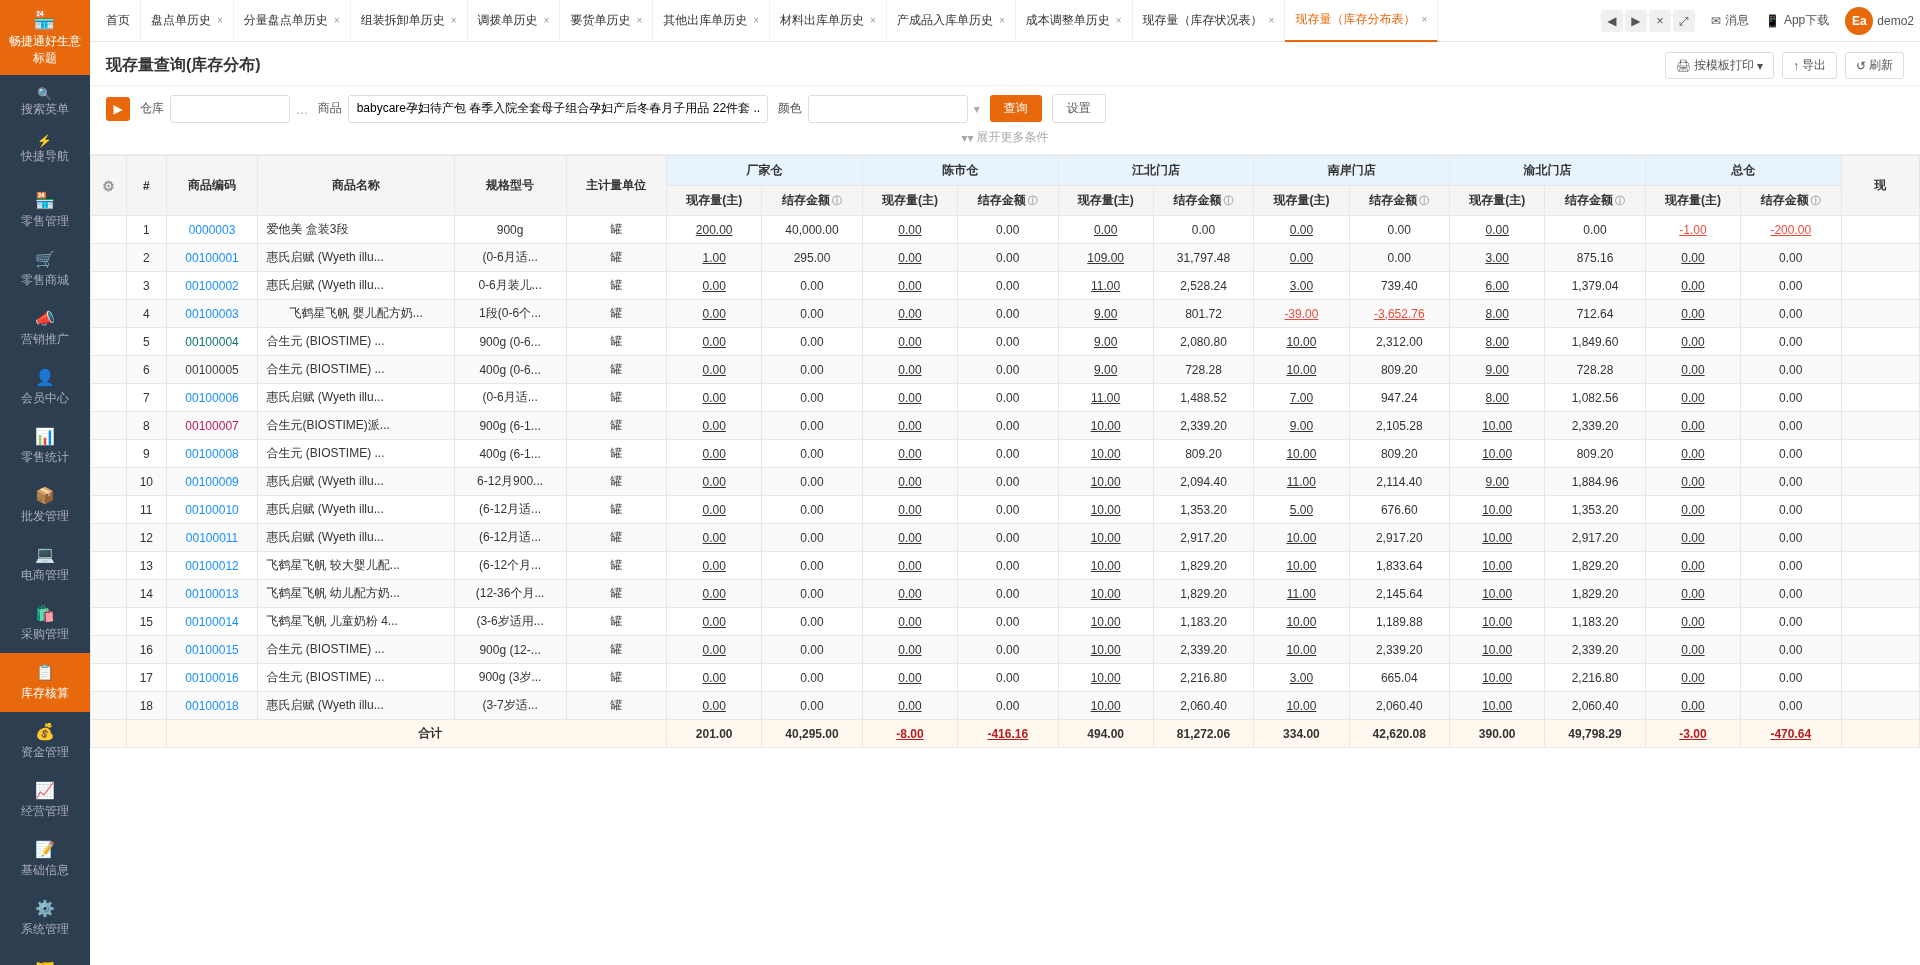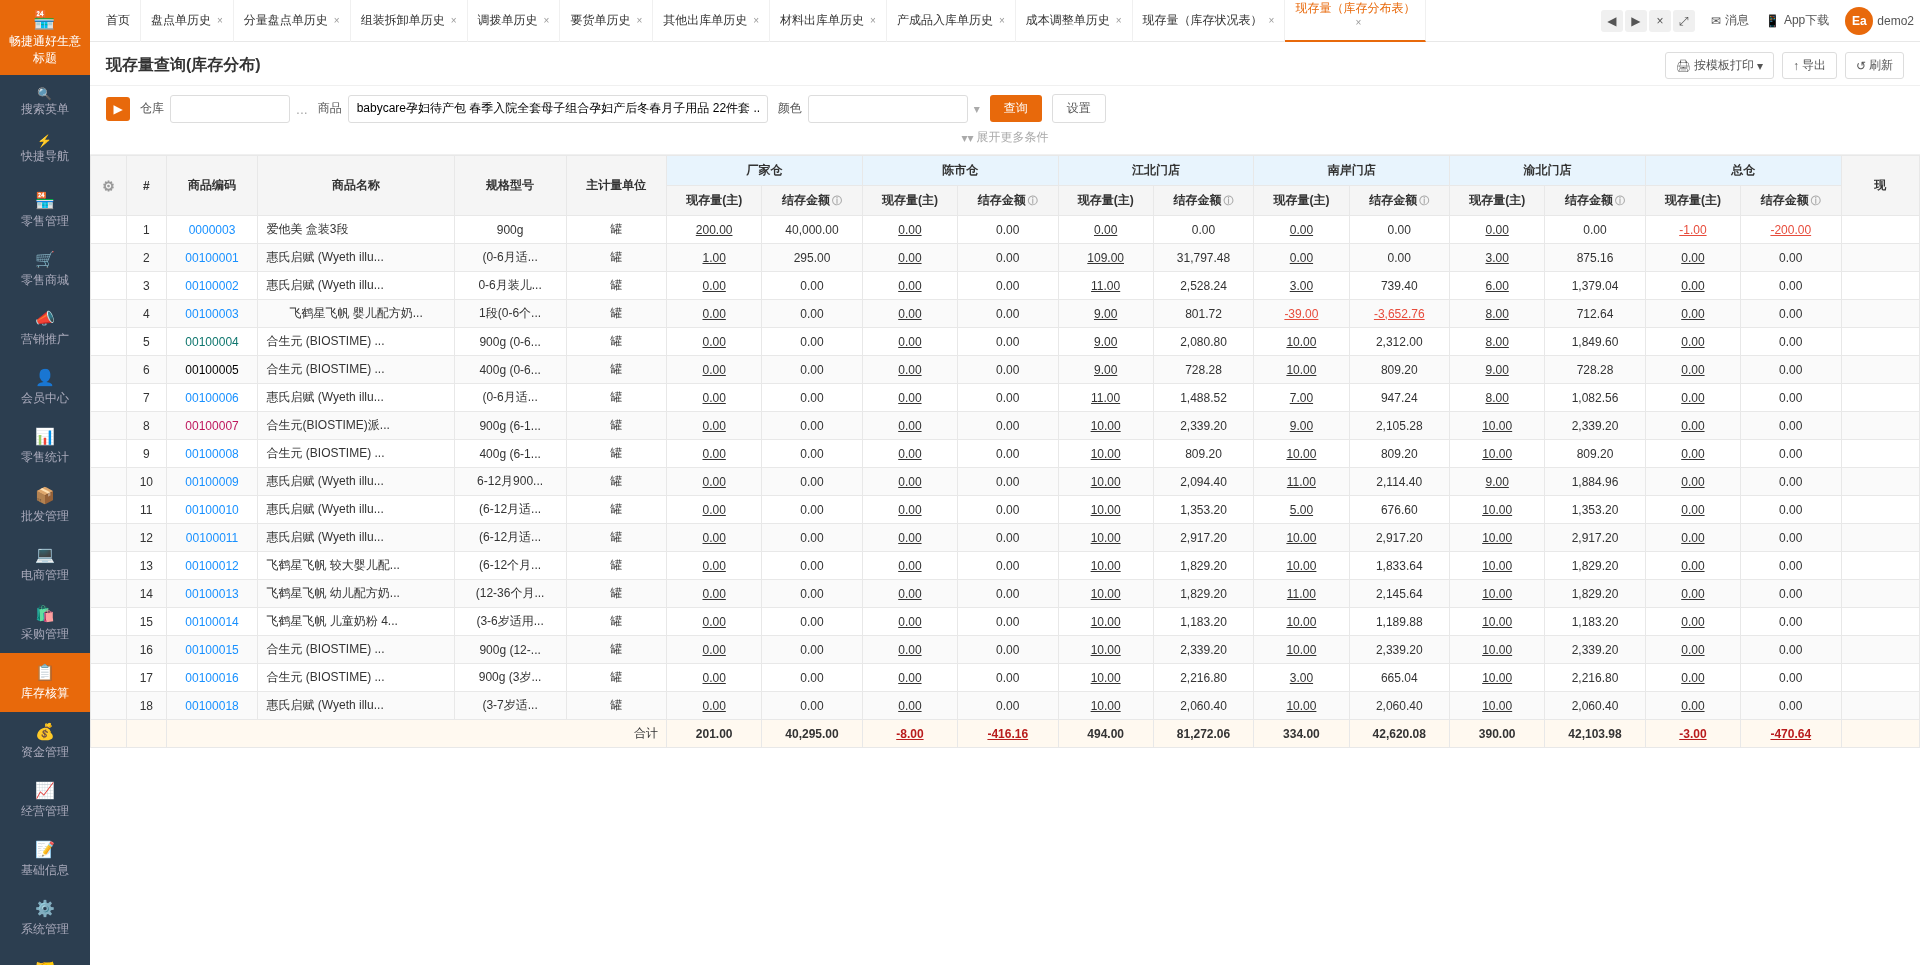--- a/index.html
+++ b/index.html
@@ -17,21 +17,21 @@
     .sidebar-divider { width: 70%; height: 1px; background: rgba(255,255,255,0.1); margin: 4px auto; }
 
     
     .main { flex: 1; display: flex; flex-direction: column; overflow: hidden; }
 
     
     .topbar { background: white; border-bottom: 1px solid #e8e8e8; display: flex; align-items: center; padding: 0 6px; height: 42px; flex-shrink: 0; }
     .topbar-nav { display: flex; align-items: center; gap: 0; }
     .topbar-nav-item { padding: 0 10px; height: 42px; display: flex; align-items: center; cursor: pointer; color: #333; border-right: 1px solid #f0f0f0; font-size: 12px; white-space: nowrap; }
     .topbar-nav-item .close-x { margin-left: 6px; color: #999; font-size: 10px; }
-    .topbar-nav-item.active { color: #e8690b; border-bottom: 2px solid #e8690b; flex-direction: column; }
+    .topbar-nav-item.active { color: #e8690b; border-bottom: 2px solid #e8690b; }
     .topbar-right { margin-left: auto; display: flex; align-items: center; gap: 16px; color: #555; }
     .topbar-right-item { display: flex; align-items: center; gap: 4px; cursor: pointer; font-size: 12px; }
     .nav-arrows { display: flex; gap: 2px; margin-left: 8px; }
     .nav-arrow { width: 22px; height: 22px; background: #f0f0f0; border-radius: 3px; display: flex; align-items: center; justify-content: center; cursor: pointer; font-size: 12px; }
 
     
     .page-header { background: white; padding: 10px 16px 6px; border-bottom: 1px solid #f0f0f0; flex-shrink: 0; }
     .page-title-row { display: flex; align-items: center; justify-content: space-between; }
     .page-title { font-size: 16px; font-weight: 600; color: #333; }
     .header-actions { display: flex; gap: 8px; }
@@ -425,21 +425,21 @@
     <td class="">2,312.00</td>
     <td class="num-cell">8.00</td>
     <td>1,849.60</td>
     <td class="num-cell">0.00</td>
     <td class="">0.00</td>
     <td></td>
   </tr>
           <tr style="background: rgb(250, 250, 250);">
     <td></td>
     <td>6</td>
-    <td style="cursor:pointer;color:#000000;">00100005</td>
+    <td style="cursor:pointer;color:#404040;">00100005</td>
     <td style="text-align:left;">合生元 (BIOSTIME) ...</td>
     <td>400g (0-6...</td>
     <td>罐</td>
     <td class="num-cell">0.00</td>
     <td>0.00</td>
     <td class="num-cell">0.00</td>
     <td>0.00</td>
     <td class="num-cell">9.00</td>
     <td>728.28</td>
     <td class="num-cell">10.00</td>
@@ -700,31 +700,31 @@
     <td>2,060.40</td>
     <td class="num-cell">0.00</td>
     <td class="">0.00</td>
     <td></td>
   </tr>
         </tbody>
       <tfoot id="table-foot">
       <tr class="sum-row">
   <td></td>
   <td></td>
-  <td colspan="4" style="text-align:right;font-weight:400;padding-left:36px;">合计</td>
+  <td colspan="4" style="text-align:center;font-weight:700;padding-left:36px;">合计</td>
   <td>201.00</td>
   <td>40,295.00</td>
   <td class="negative">-8.00</td>
   <td class="negative">-416.16</td>
   <td>494.00</td>
   <td>81,272.06</td>
   <td>334.00</td>
   <td>42,620.08</td>
   <td>390.00</td>
-  <td>42,103.98</td>
+  <td>49,798.29</td>
   <td class="negative">-3.00</td>
   <td class="negative">-470.64</td>
   <td></td>
 </tr>
         </tfoot>
     </table>
   </div>
 </div>
 
 </body></html>

